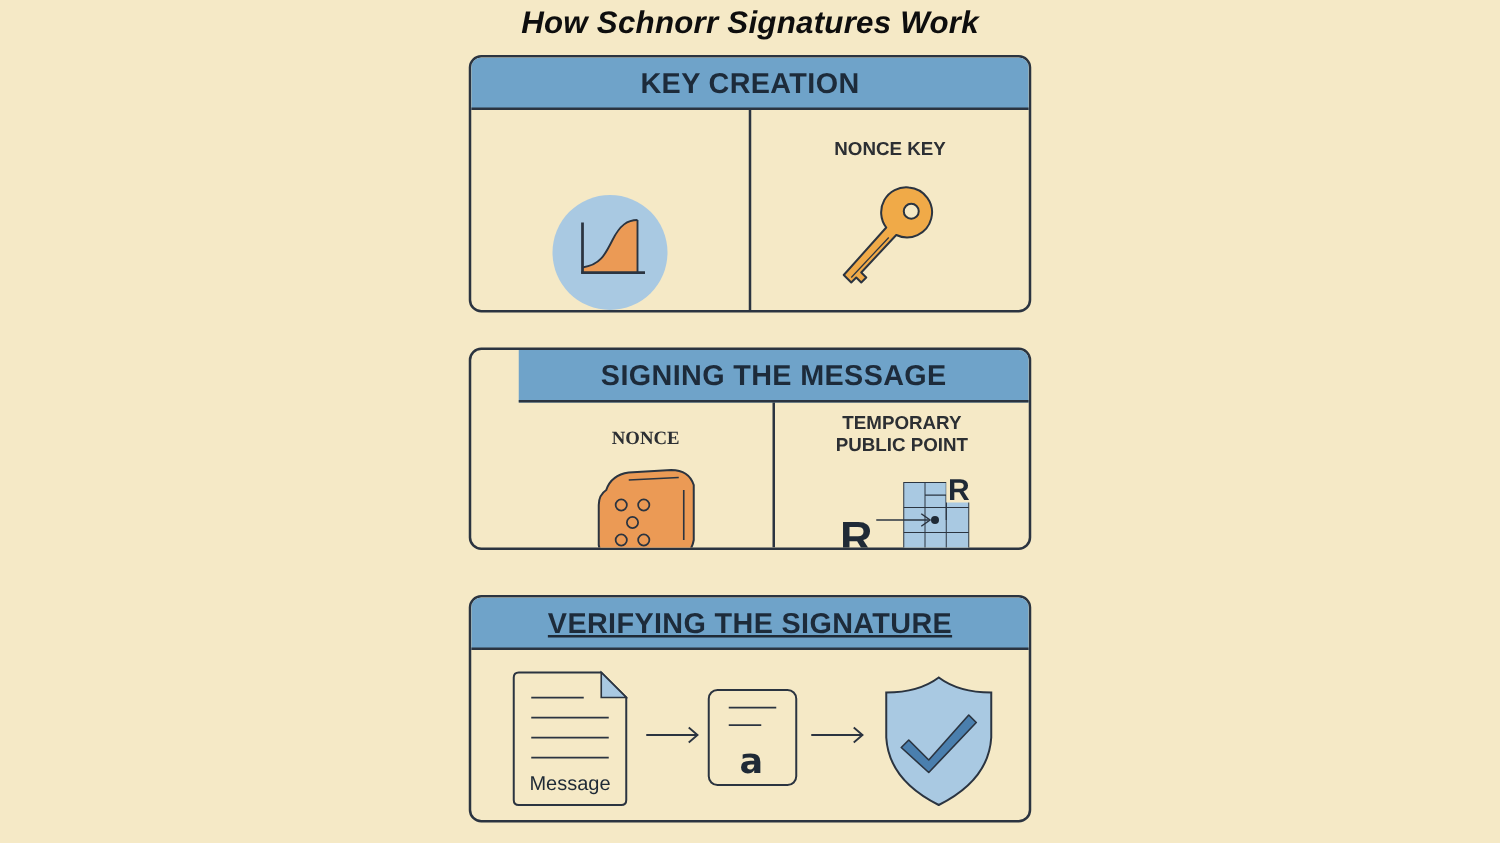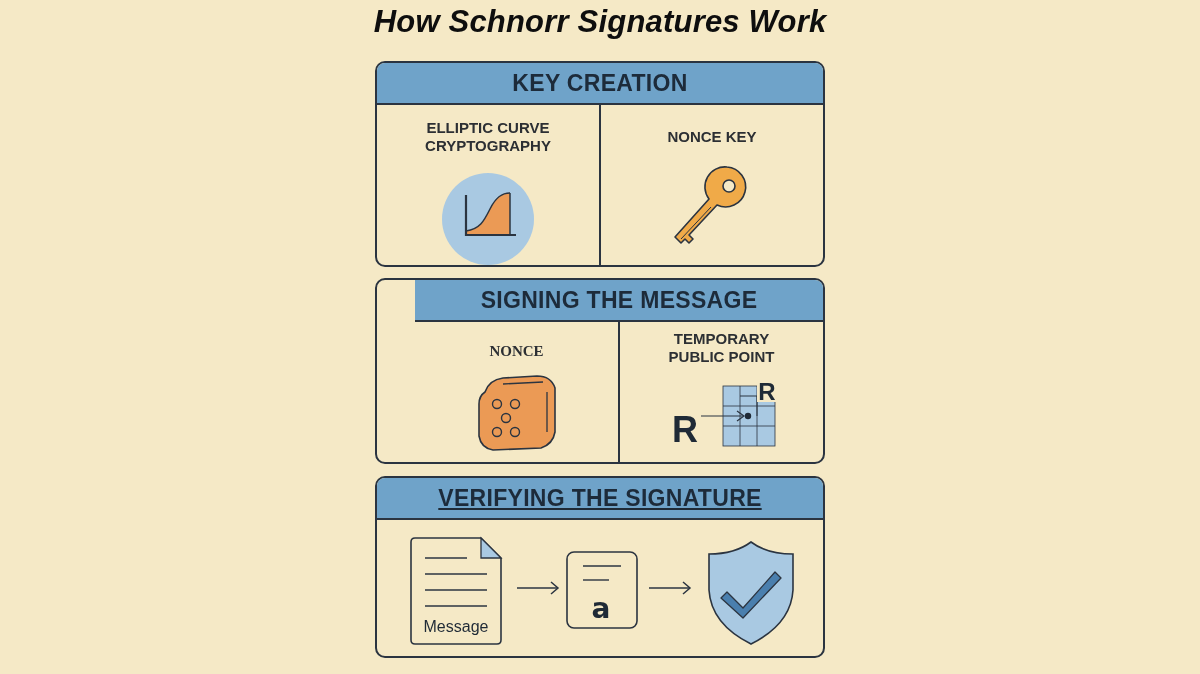--- a/index.html
+++ b/index.html
@@ -2,21 +2,21 @@
 <html><head>
 <meta charset="utf-8">
 <style>
   html, body { margin:0; padding:0; }
   body {
     width:1200px; height:674px; background:#f5e9c6; position:relative; overflow:hidden;
     font-family:"Liberation Sans", "DejaVu Sans", sans-serif; color:#1f2a36;
   }
   .title {
     position:absolute; left:0; top:4px; width:1200px; text-align:center;
-    font-size:31px; font-weight:bold; font-style:italic; color:#0e0e0e; letter-spacing:0.2px;
+    font-size:25px; font-weight:bold; font-style:italic; color:#0e0e0e; letter-spacing:0.2px;
   }
   .panel {
     position:absolute; left:375px; width:450px; border:2px solid #2b3440; border-radius:10px;
     background:#f5e9c6; overflow:hidden; box-sizing:border-box;
   }
   .panel-head {
     height:40px; background:#6fa3c9; border-bottom:2px solid #2b3440;
     display:flex; align-items:center; justify-content:center;
     font-size:23px; font-weight:bold; color:#1d2b3a; letter-spacing:0.3px;
   }
@@ -27,49 +27,45 @@
     position:absolute; left:0; right:0; font-size:15px; font-weight:bold; color:#2c2f33; line-height:18px;
   }
   .icon { position:absolute; left:50%; transform:translateX(-50%); }
   .verify-body { position:relative; height:calc(100% - 42px); }
 </style>
 </head>
 <body>
 
 <div class="title">How Schnorr Signatures Work</div>
 
-<div class="panel" style="top:61px;height:206px;">
+<div class="panel" style="top:44px;height:206px;">
   <div class="panel-head">KEY CREATION</div>
   <div class="cells">
     <div class="cell">
-      <div class="cell-label" style="top:14px;">
-        <div>ELLIPTIC CURVE</div>
-        <div>CRYPTOGRAPHY</div>
-      </div>
       <svg class="icon" style="top:66px;" width="96" height="96" viewBox="0 0 96 96">
         <circle cx="48" cy="48" r="46" fill="#a9c9e2"></circle>
         <path d="M26 60 C40 58 44 50 50 38 C56 26 62 22 70 22 L70 64 L26 64 Z" fill="#eb9a55"></path>
         <path d="M26 60 C40 58 44 50 50 38 C56 26 62 22 70 22" fill="none" stroke="#2b3440" stroke-width="1.5"></path>
         <line x1="70" y1="22" x2="70" y2="64" stroke="#2b3440" stroke-width="1.5"></line>
         <line x1="26" y1="24" x2="26" y2="65" stroke="#2b3440" stroke-width="2.2"></line>
         <line x1="25" y1="64" x2="76" y2="64" stroke="#2b3440" stroke-width="2.2"></line>
       </svg>
     </div>
     <div class="cell">
       <div class="cell-label" style="top:23px;">NONCE KEY</div>
       <svg class="icon" style="top:58px;" width="90" height="90" viewBox="0 0 90 90">
         <path d="M60 4 A20 20 0 1 1 50 42 L22 72 L26 76 L22 80 L18 76 L14 80 L8 74 L42 36 A20 20 0 0 1 60 4 Z" fill="#f0aa48" stroke="#2b3440" stroke-width="1.6" stroke-linejoin="round"></path>
         <circle cx="62" cy="23" r="6" fill="#f5e9c6" stroke="#2b3440" stroke-width="1.6"></circle>
         <line x1="44" y1="44" x2="14" y2="76" stroke="#2b3440" stroke-width="1"></line>
       </svg>
     </div>
   </div>
 </div>
 
-<div class="panel" style="top:278px;height:186px;padding-left:38px;">
+<div class="panel" style="top:278px;height:162px;padding-left:38px;">
   <div class="panel-head">SIGNING THE MESSAGE</div>
   <div class="cells">
     <div class="cell">
       <div class="cell-label" style="top:20px;font-family:Liberation Serif, serif;">NONCE</div>
       <svg class="icon" style="top:52px;" width="92" height="80" viewBox="0 0 92 80">
         <path d="M14 18 Q18 6 32 4 L66 2 Q80 2 84 14 L84 58 Q82 70 70 74 L22 76 Q10 74 8 62 L8 30 Q8 22 14 18 Z" fill="#eb9a55" stroke="#2b3440" stroke-width="1.6"></path>
         <path d="M32 10 L72 8" stroke="#2b3440" stroke-width="1.3" fill="none"></path>
         <path d="M76 18 L76 58" stroke="#2b3440" stroke-width="1.3" fill="none"></path>
         <circle cx="26" cy="30" r="4.5" fill="none" stroke="#2b3440" stroke-width="1.4"></circle>
         <circle cx="44" cy="30" r="4.5" fill="none" stroke="#2b3440" stroke-width="1.4"></circle>

